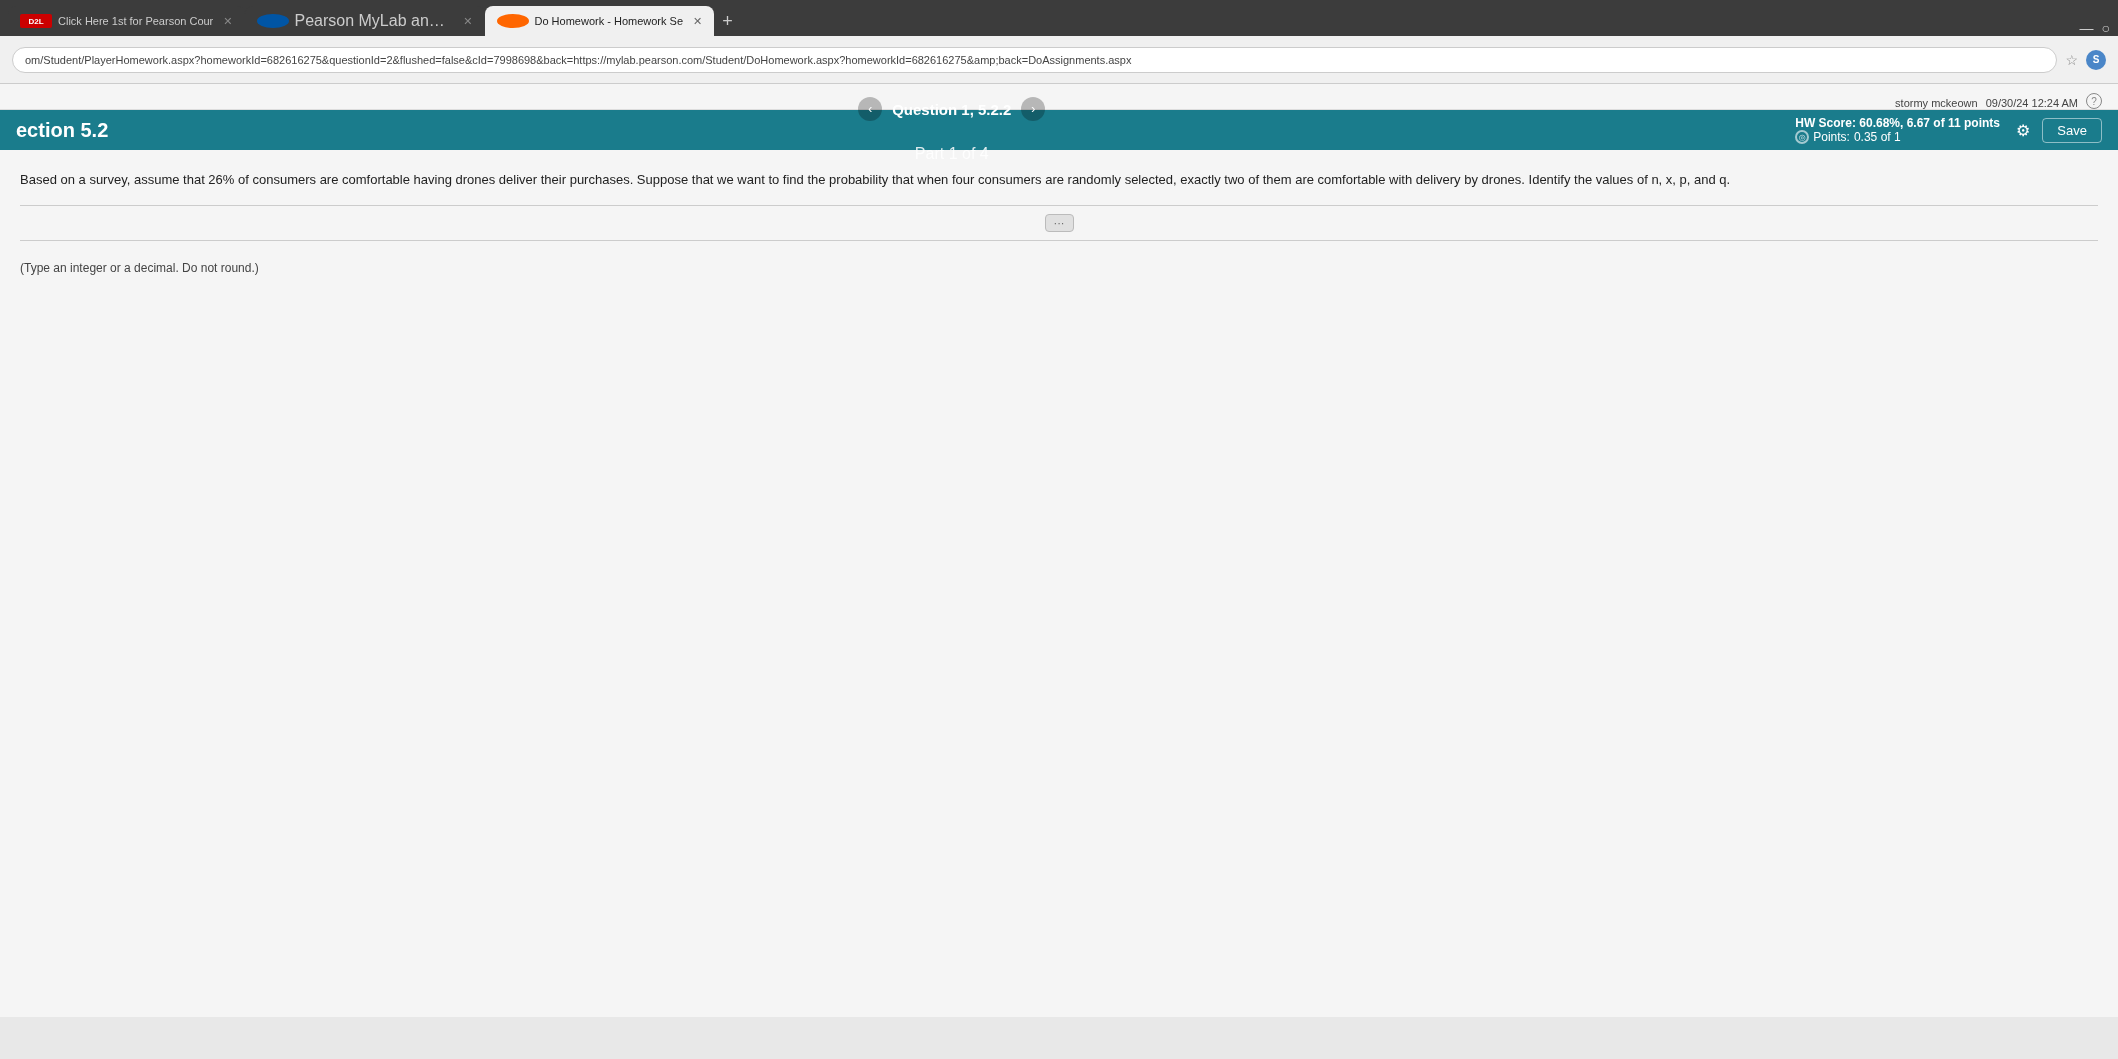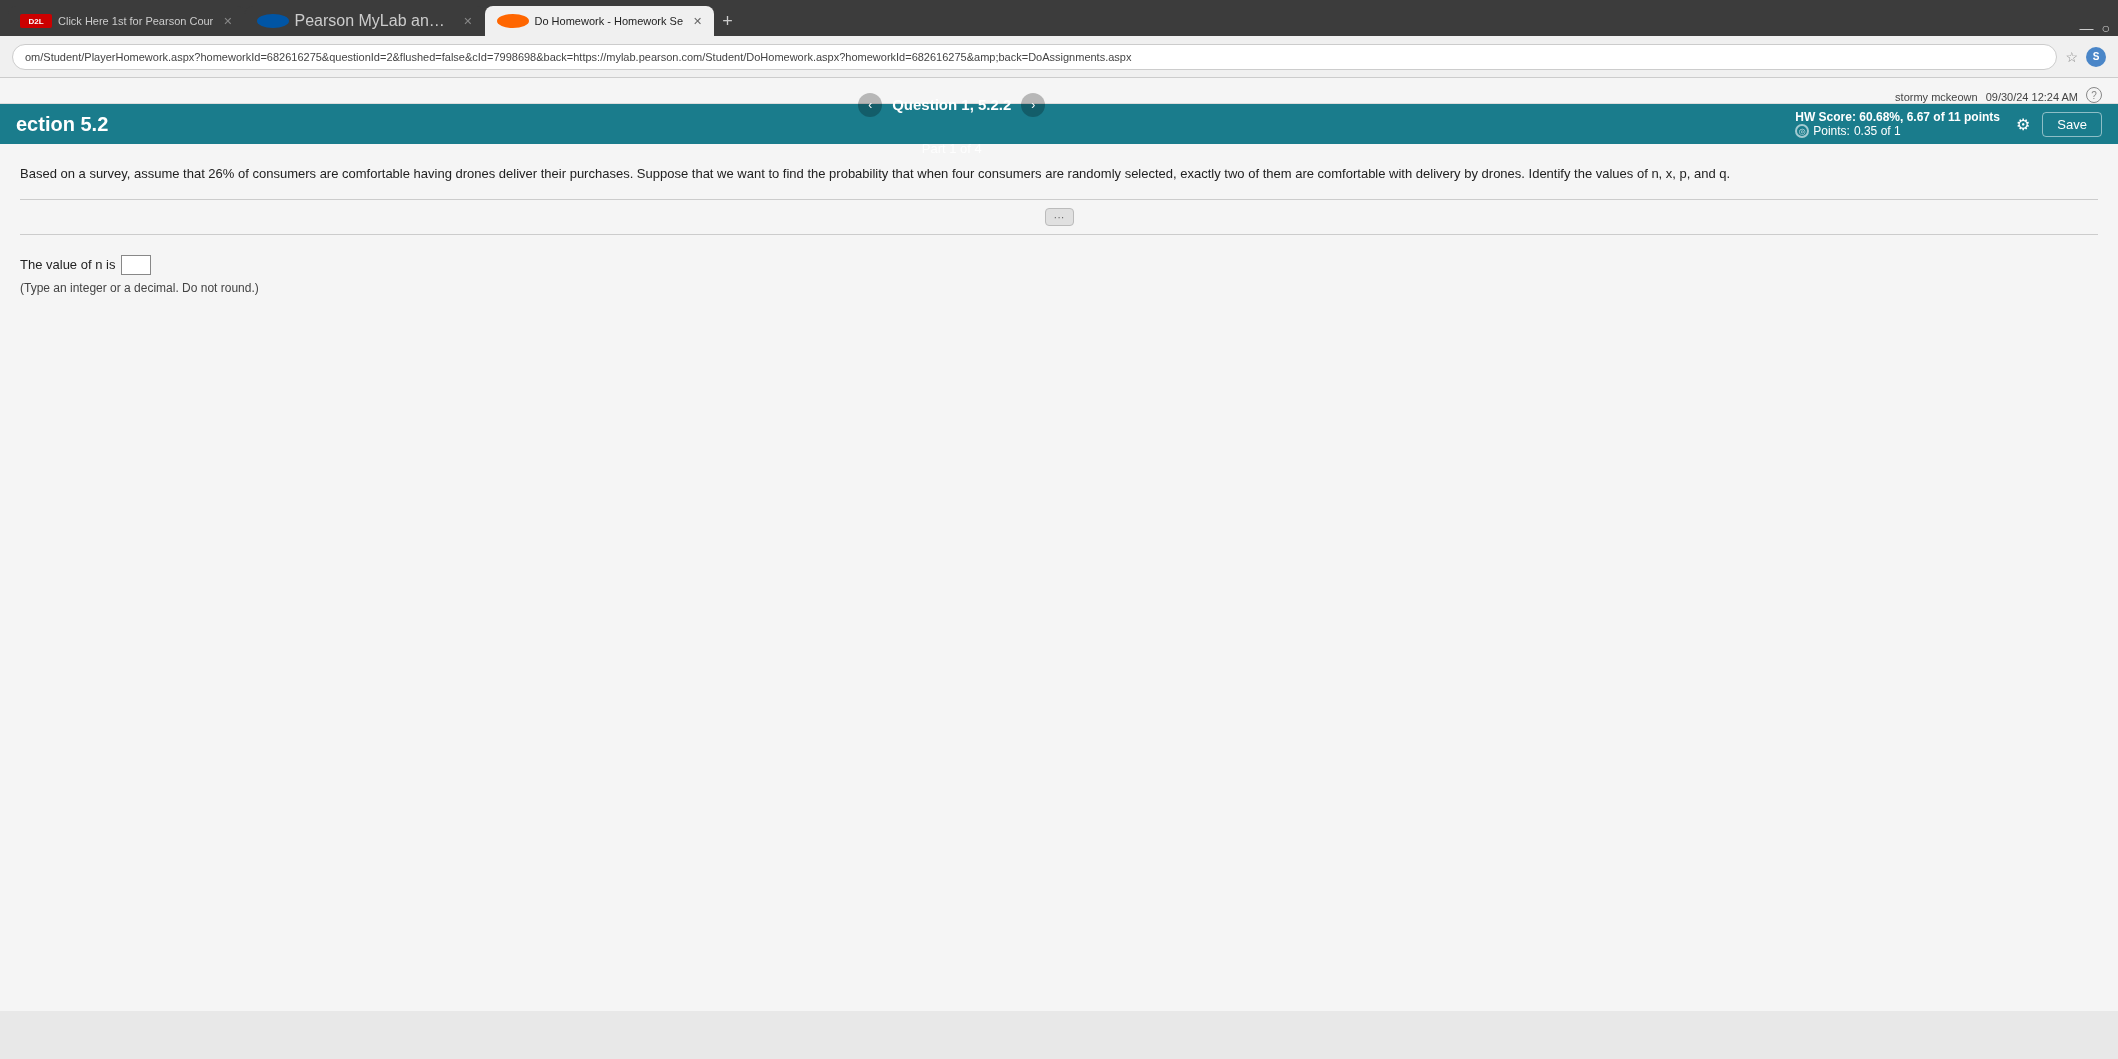--- a/index.html
+++ b/index.html
@@ -63,21 +63,21 @@
       align-items: center;
       gap: 8px;
       color: #ccc;
       font-size: 14px;
     }
     .win-btn { cursor: pointer; }
 
     
     .url-bar {
       background: #f0f0f0;
-      height: 42px;
+      height: 48px;
       display: flex;
       align-items: center;
       padding: 0 12px;
       gap: 8px;
       border-bottom: 1px solid #ccc;
     }
     .url-input {
       flex: 1;
       background: white;
       border: 1px solid #ccc;
@@ -146,21 +146,21 @@
       background: rgba(0,0,0,0.25);
       border: none; color: white; cursor: pointer;
       display: flex; align-items: center; justify-content: center;
       font-size: 12px;
     }
     .question-title {
       font-size: 15px;
       font-weight: bold;
     }
     .question-part {
-      font-size: 13px;
+      font-size: 16px;
       text-align: left;
       color: rgba(255,255,255,0.85);
       margin-top: 24px;
     }
     .score-section {
       flex: 0 0 auto;
       text-align: right;
       font-size: 12px;
       color: white;
       margin-right: 16px;
@@ -336,19 +336,15 @@
 
   <hr class="divider">
 
   <div class="expand-dots">
     <button class="dots-btn">···</button>
   </div>
 
   <hr class="divider">
 
   <div class="answer-section">
-    <div class="answer-row">
-      <span>The value of n is</span>
-      <input type="text" class="answer-input" placeholder="" style="">
-    </div>
     <div class="answer-hint">(Type an integer or a decimal. Do not round.)</div>
   </div>
 </div>
 
 </body></html>

